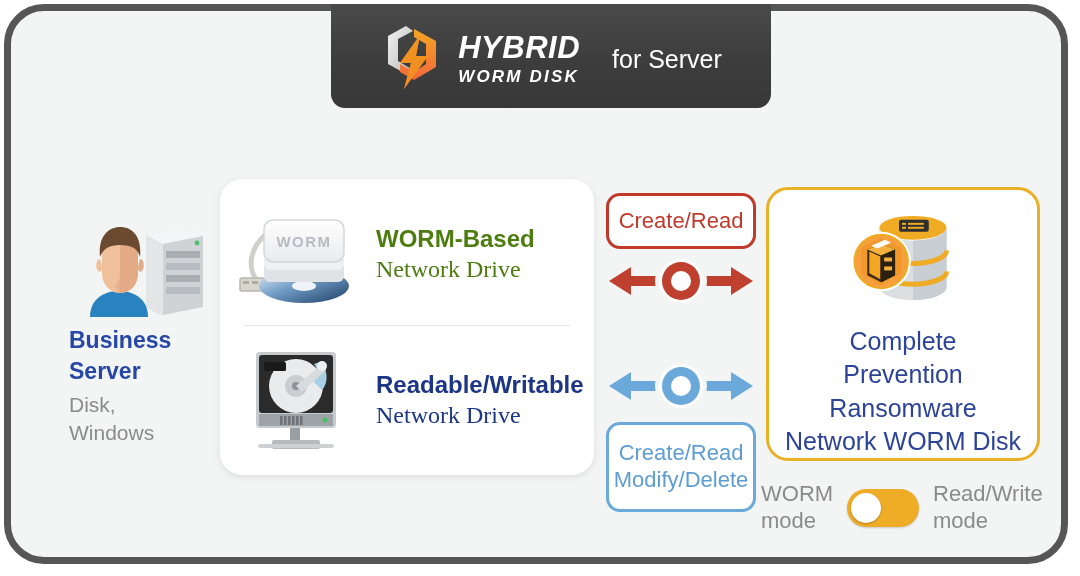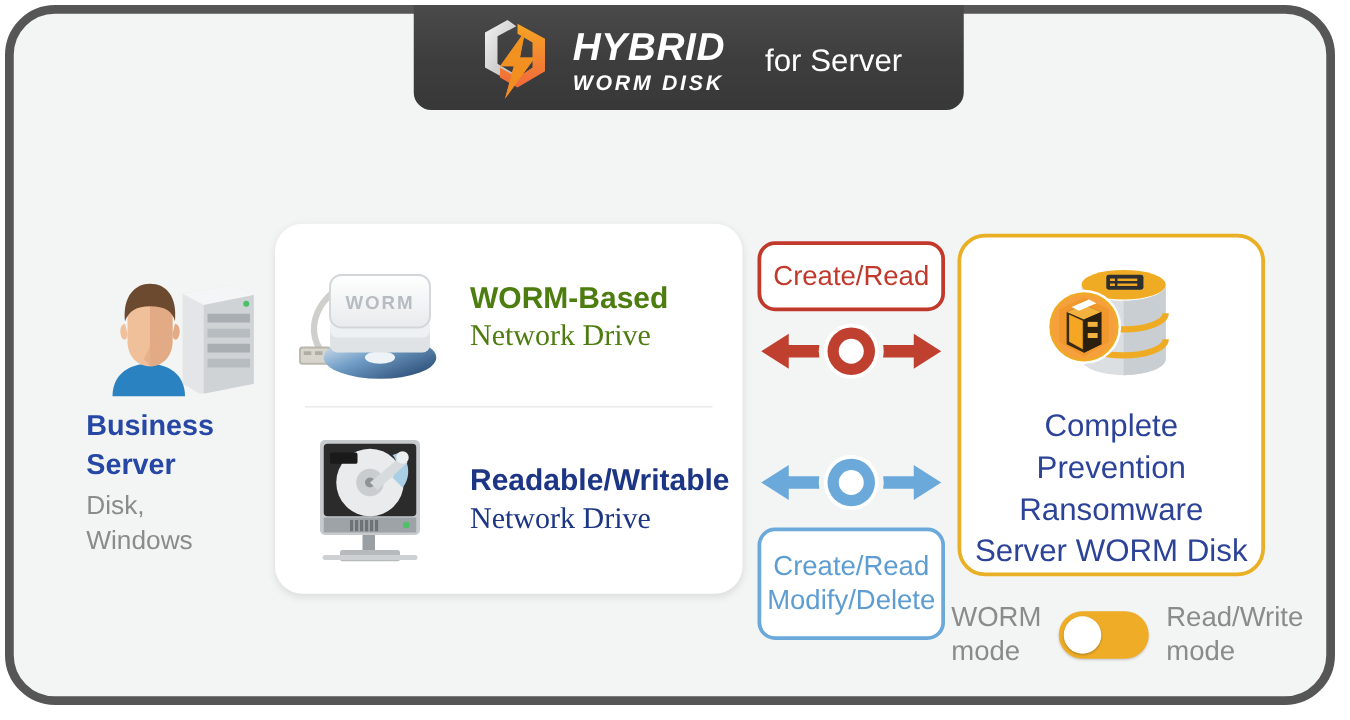--- a/index.html
+++ b/index.html
@@ -14,21 +14,21 @@
     width:1064px;height:560px;
     box-sizing:border-box;
     background:#f3f4f4;
     border:7px solid #565656;
     border-radius:40px;
   }
 
   
   .banner{
     position:absolute;left:320px;top:-7px;
-    width:440px;height:84px;
+    width:440px;height:104px;
     box-sizing:border-box;
     background:linear-gradient(180deg,#4a4a4a 0%,#3d3d3d 55%,#383838 100%);
     border-bottom-left-radius:14px;border-bottom-right-radius:14px;
     display:flex;align-items:center;justify-content:center;
     gap:14px;
     padding-top:4px;
   }
   .logo-mark{width:64px;height:70px;flex:0 0 auto;}
   .brand{display:flex;flex-direction:column;line-height:1;}
   .brand-top{
@@ -97,21 +97,21 @@
     left:595px;top:411px;width:150px;height:90px;
     border:3px solid #6ba9da;color:#5d9dd2;font-size:22px;
   }
   .arrow-wrap{position:absolute;width:152px;height:60px;}
   .arrow-wrap.a-red{left:594px;top:240px;}
   .arrow-wrap.a-blue{left:594px;top:345px;}
 
   
   .result-panel{
     position:absolute;left:755px;top:176px;
-    width:246px;height:274px;
+    width:274px;height:274px;
     box-sizing:border-box;
     background:#ffffff;border:3px solid #eab025;border-radius:22px;
     display:flex;flex-direction:column;align-items:center;
   }
   .result-icon{width:124px;height:108px;margin-top:16px;}
   .result-text{
     color:#2c4398;font-size:25px;line-height:1.33;text-align:center;
     margin-top:12px;
   }
 
@@ -315,21 +315,21 @@
       <polygon points="40,50 54,44 54,70 40,77" fill="#2b1f10"></polygon>
       <polygon points="28,46 39,51 39,74 28,68" fill="#f5a623"></polygon>
       <rect x="43" y="52" width="8" height="4" fill="#f3b13e"></rect>
       <rect x="43" y="61" width="8" height="4" fill="#f3b13e"></rect>
       <path d="M30 40 L44 34 L50 37 L36 43 Z" fill="#ffffff"></path>
     </svg>
     <div class="result-text">
       <div>Complete</div>
       <div>Prevention</div>
       <div>Ransomware</div>
-      <div>Server WORM Disk</div>
+      <div>Network WORM Disk</div>
     </div>
   </div>
 
   <div class="toggle-legend">
     <div class="tg-label left">
       <div>WORM</div>
       <div>mode</div>
     </div>
     <div class="switch">
       <div class="knob"></div>

